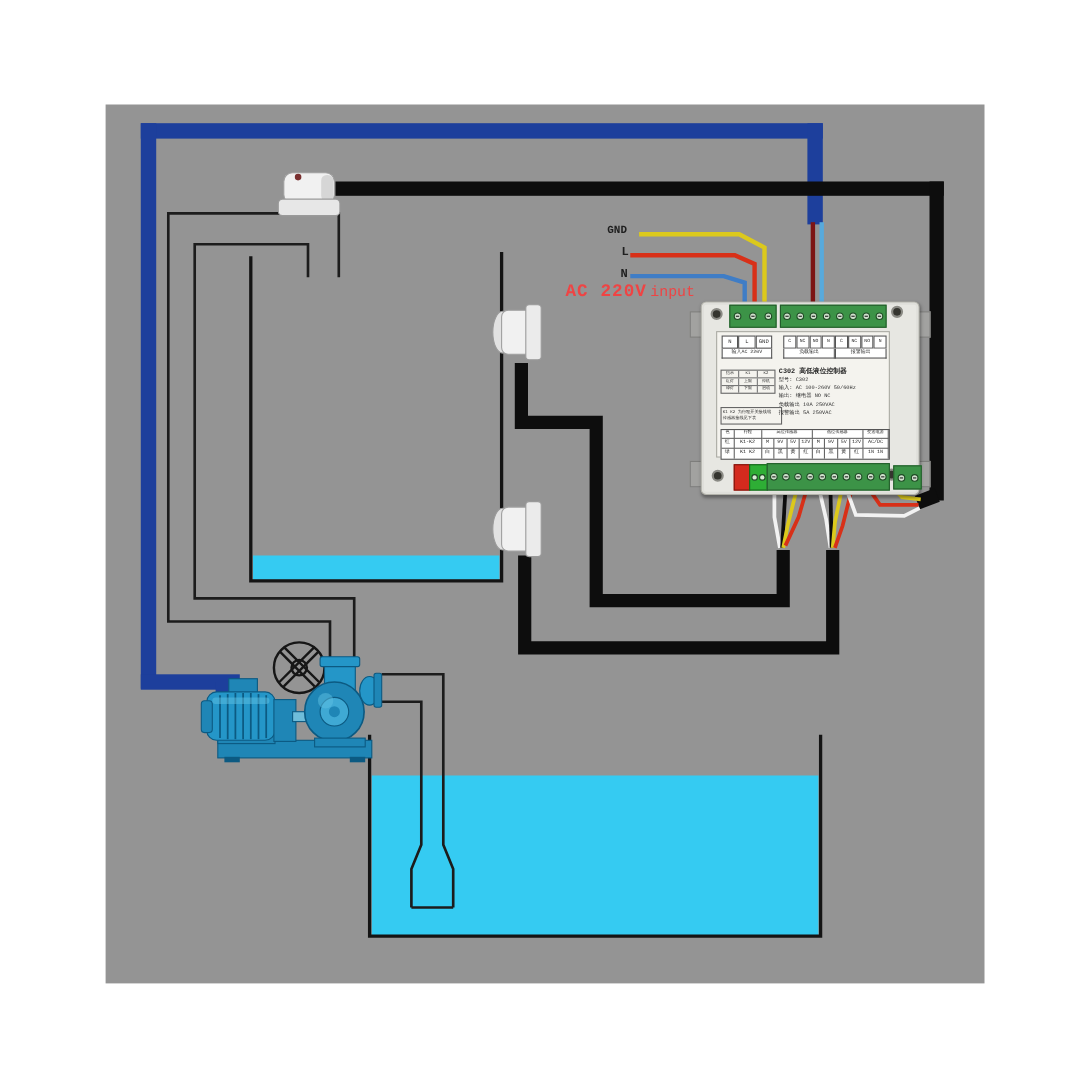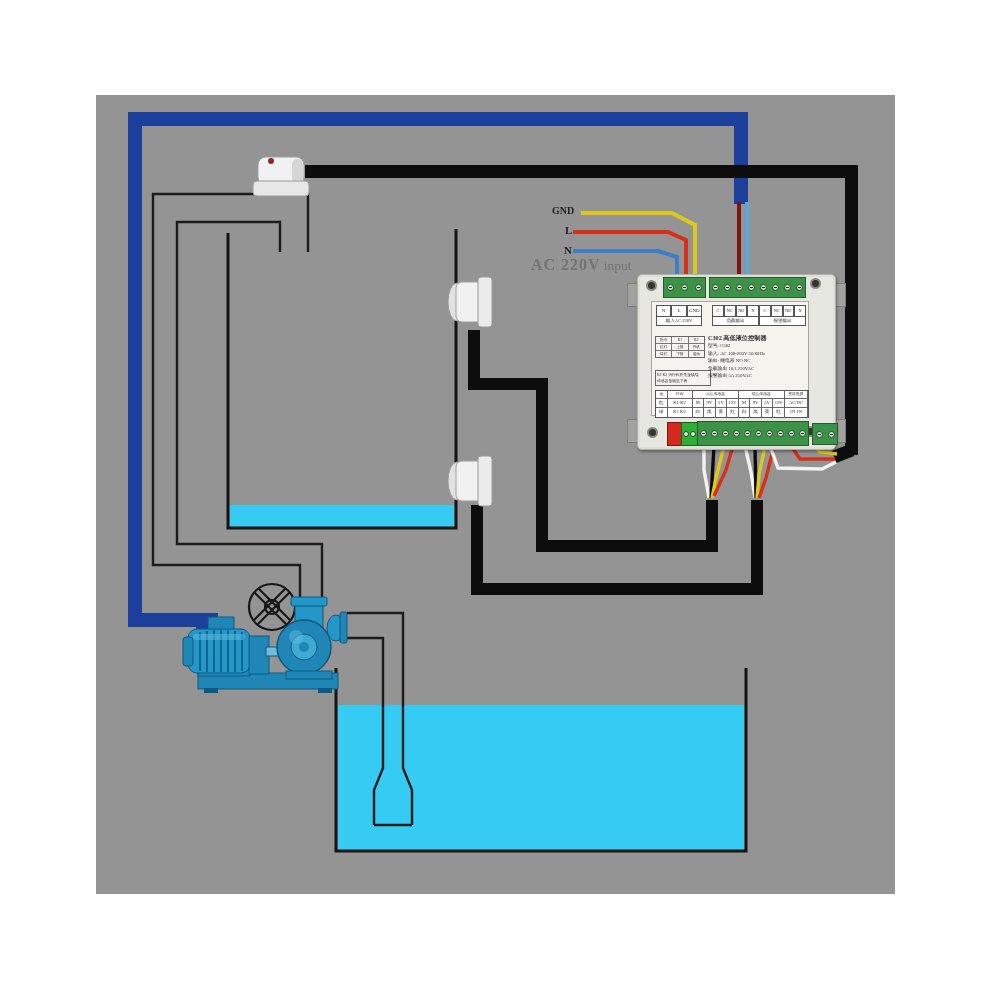--- a/index.html
+++ b/index.html
@@ -1,17 +1,17 @@
 <!DOCTYPE html>
 <html style="--bg: #ffffff; --canvas: #949494; --water: #35cbf2; --line: #1c1c1c; --cable_black: #0d0d0d; --cable_navy: #1d3f9c; --wire_yellow: #dcc91c; --wire_red: #d83018; --wire_blue: #3f7dc6; --wire_darkred: #7c1414; --wire_lightblue: #58aadc; --wire_white: #f2f2f2; --pcb_green: #3c9347; --block_red: #d42a1e; --block_green: #2eae35; --pump_teal: #2496c8; --pump_mid: #1f86b6; --pump_dark: #0c5a82; --pump_light: #5ec0e2; --device_body: #e7e7e2; --label_bg: #f4f3ee;"><head>
 <meta charset="utf-8">
 <style>
   html,body{margin:0;padding:0;background:#fff;}
   #stage{position:relative;width:990px;height:990px;background:var(--bg,#fff);overflow:hidden;
-         font-family:Liberation Serif, serif;}
+         font-family:Liberation Mono, monospace;}
   #canvas{position:absolute;left:96px;top:95px;width:799px;height:799px;background:var(--canvas,#949494);}
   
   .ctrl{position:absolute;left:637px;top:274px;width:197px;height:174px;z-index:3;}
   .ctrl .ear{position:absolute;width:12px;height:22px;background:#a2a2a0;border:1px solid #7e7e7c;}
   .ctrl .body{position:absolute;left:0;top:0;width:197px;height:174px;background:var(--device_body,#e7e7e2);
               border:1px solid #b2b2aa;border-radius:5px;box-shadow:inset 0 0 0 2px #dfdfda, 1px 2px 3px rgba(0,0,0,.35);}
   .screw{position:absolute;width:11px;height:11px;border-radius:50%;background:#35352f;border:2px solid #8a8a84;box-sizing:border-box;}
   .strip{position:absolute;background:var(--pcb_green,#3c9347);border:1px solid #235c2b;display:flex;align-items:center;justify-content:space-around;}
   .strip i{display:block;width:7px;height:7px;border-radius:50%;background:#cfe0cc;border:1px solid #1e4a24;box-sizing:border-box;}
   .strip i:after{content:"";display:block;width:3px;height:1px;background:#222;margin:2px auto 0;}
@@ -41,21 +41,21 @@
   .btable .drow:last-child .dc{border-bottom:none;}
   .w1{width:11px}.w2{width:25px}.w3{width:11px}.w5{width:23px}
   .blockR{position:absolute;background:var(--block_red,#d42a1e);border:1px solid #7e140c;}
   .blockG{position:absolute;background:var(--block_green,#2eae35);border:1px solid #14621a;display:flex;align-items:center;justify-content:space-around;}
   .blockG i{width:6px;height:6px;border-radius:50%;background:#d8ecd6;border:1px solid #1e4a24;box-sizing:border-box;display:block;}
   
   .txt{position:absolute;color:#1f1f1f;z-index:4;}
   .gnd{left:552px;top:205px;font-size:10px;font-weight:bold;}
   .ll{left:565px;top:224px;font-size:11px;font-weight:bold;}
   .nn{left:564px;top:244px;font-size:11px;font-weight:bold;}
-  .ac{left:531px;top:256px;font-size:16px;font-weight:bold;letter-spacing:1px;color:#737373;}
+  .ac{left:514px;top:256px;font-size:16px;font-weight:bold;letter-spacing:1px;color:#ef4444;}
   .ac .thin{font-size:13.5px;font-weight:normal;letter-spacing:0;margin-left:3px;}
   svg{position:absolute;left:0;top:0;z-index:2;}
   .pipe{stroke:var(--line,#1c1c1c);stroke-width:2.4;fill:none;}
   .tank{stroke:#141414;stroke-width:3;fill:none;}
   .cable{stroke:var(--cable_black,#0d0d0d);stroke-width:12;fill:none;}
   .thin{fill:none;stroke-width:4;}
 </style>
 </head>
 <body>
 

